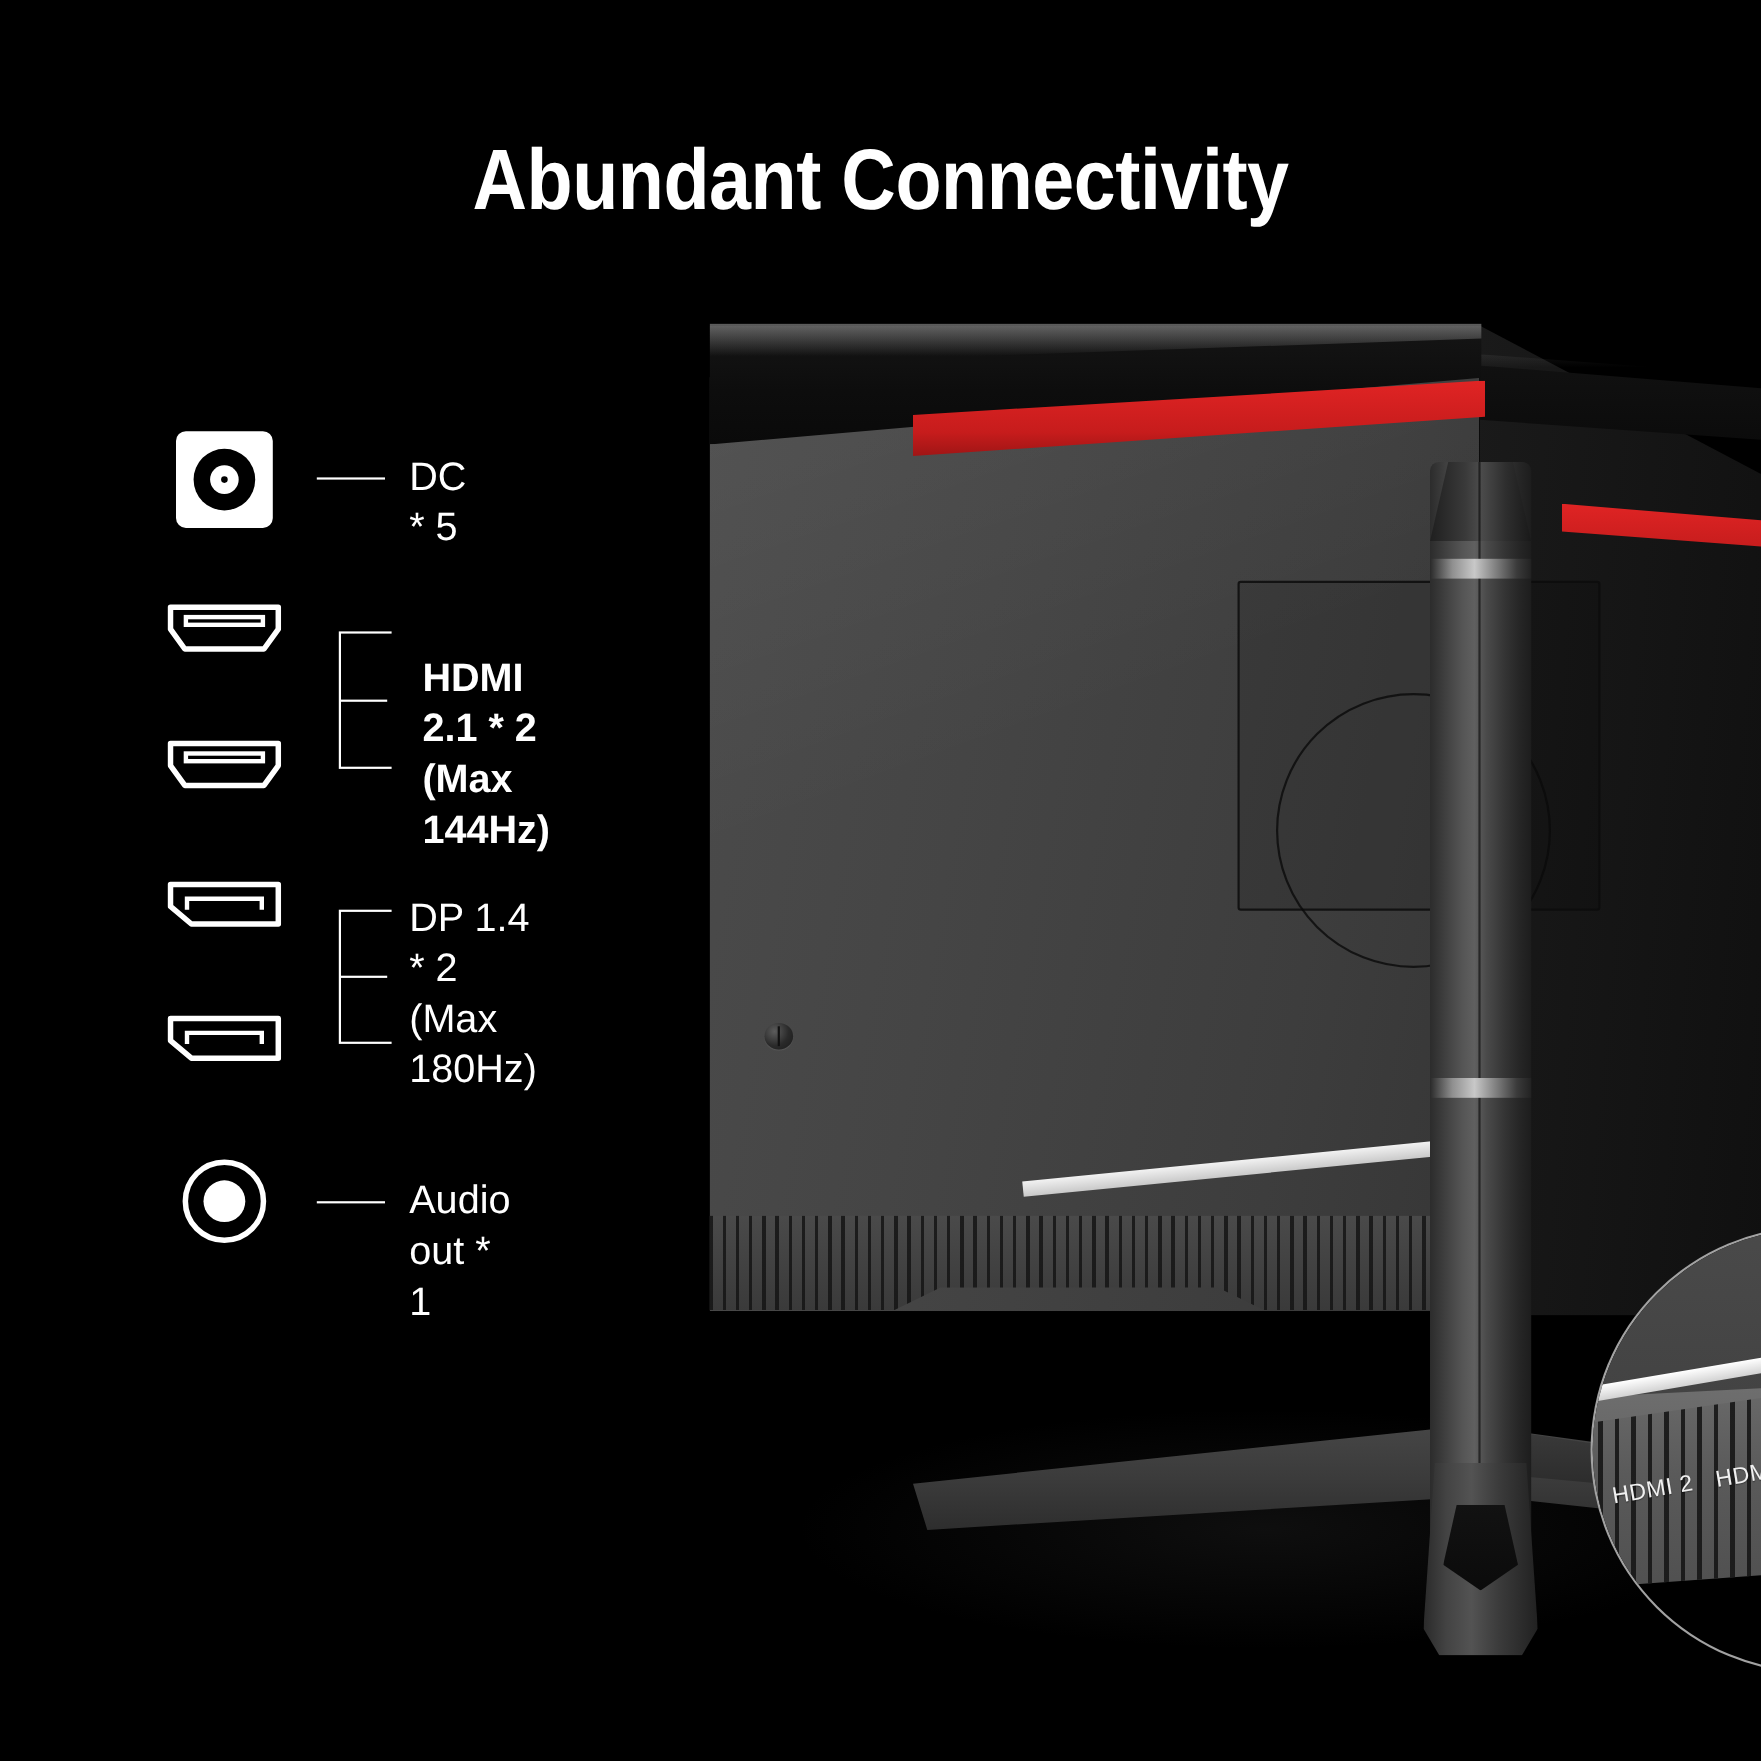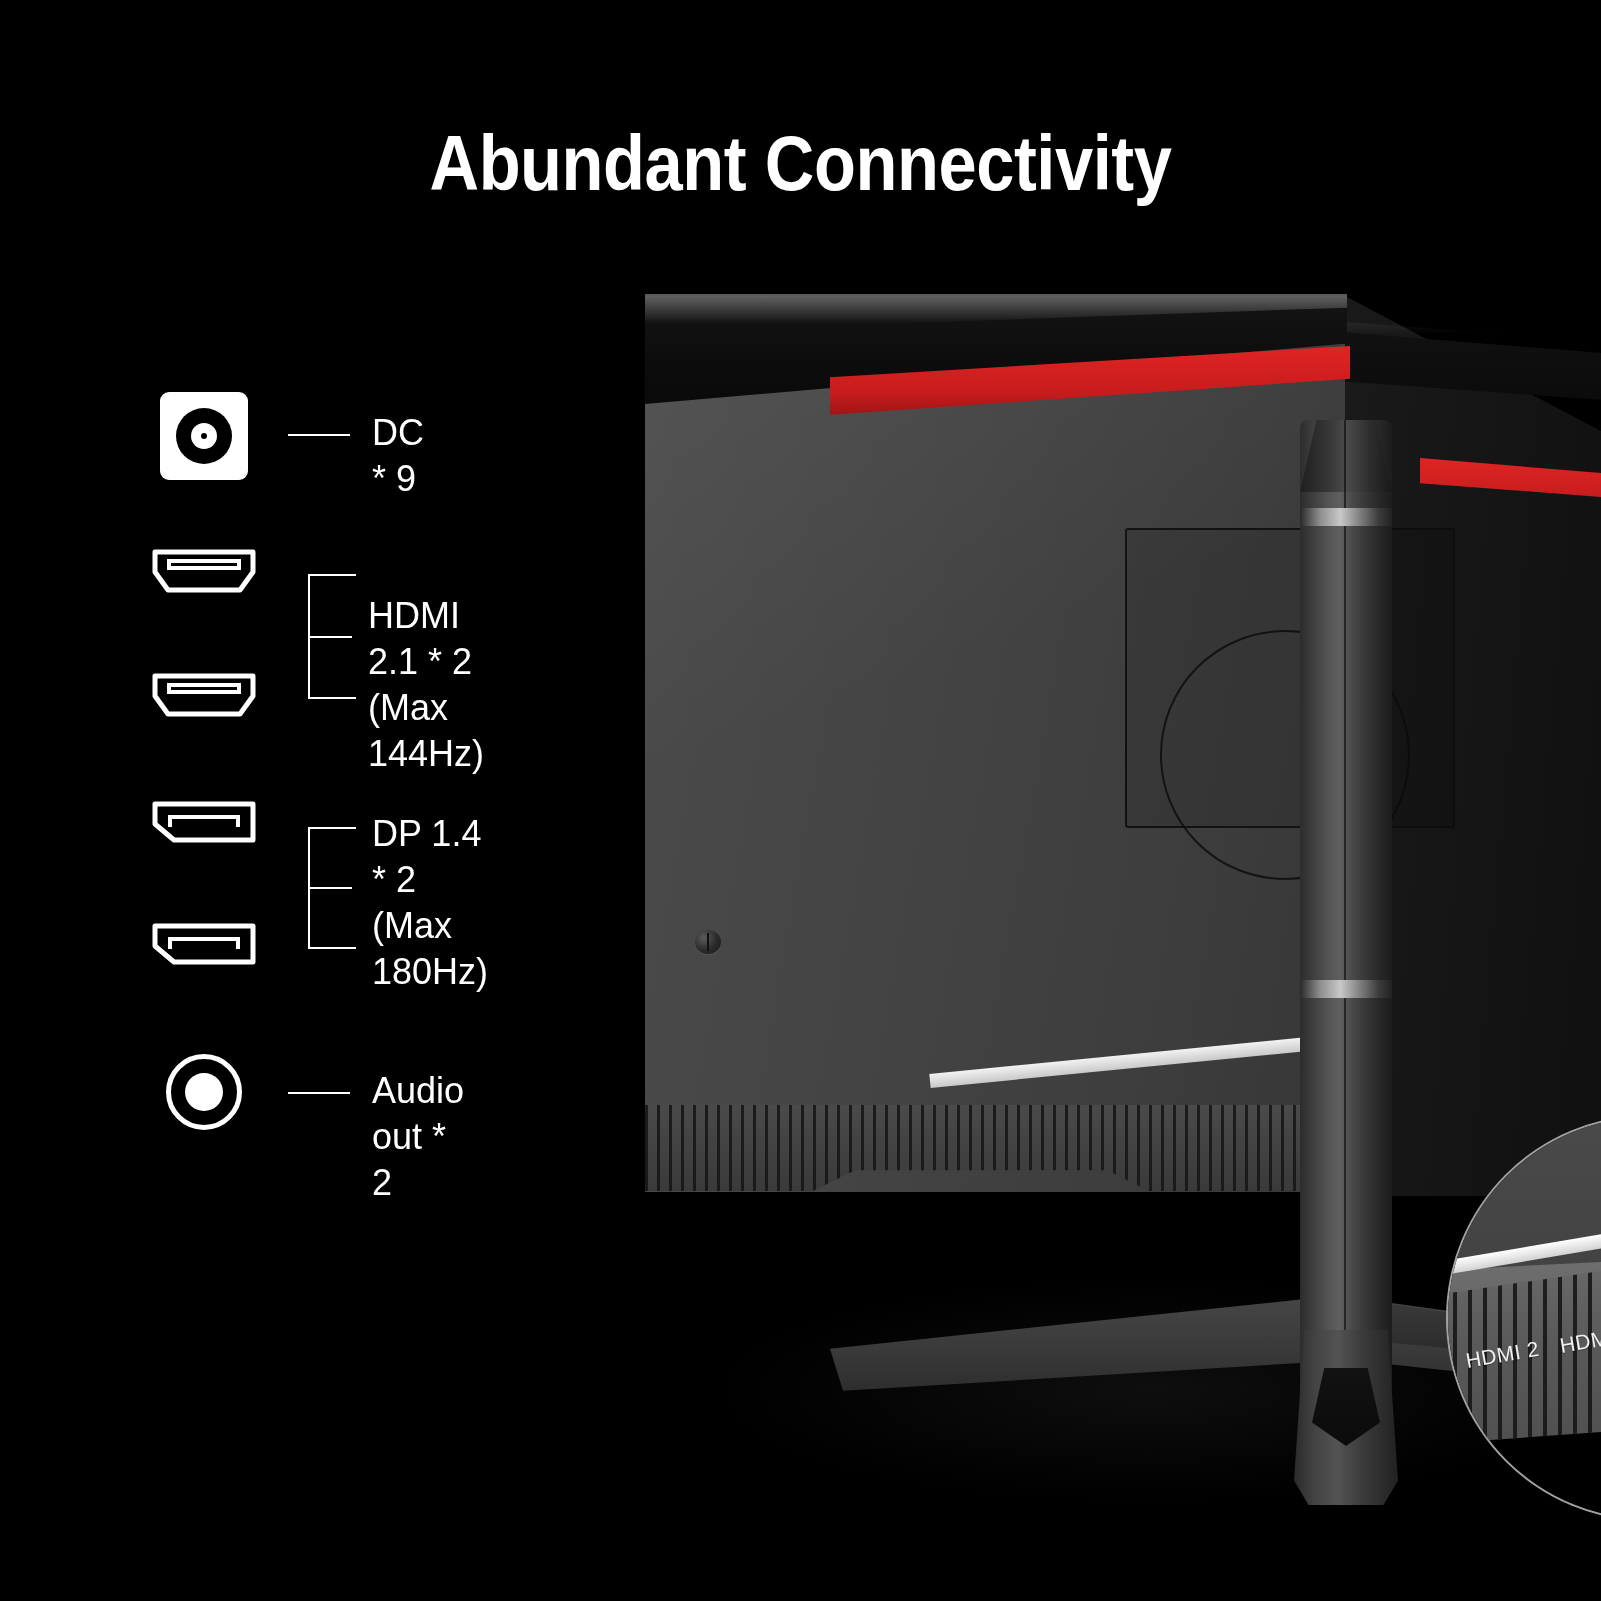--- a/index.html
+++ b/index.html
@@ -528,21 +528,21 @@
 
     <div class="legend-row">
       <div class="icon-slot" style="left:160px; top:392px;">
         <div class="dc-icon">
           <div class="ring"></div>
           <div class="inner"></div>
           <div class="pin"></div>
         </div>
       </div>
       <div class="lead-line" style="left:288px; top:434px; width:62px;"></div>
-      <div class="legend-label" style="left:372px; top:410px;">DC * 9</div>
+      <div class="legend-label" style="left:372px; top:410px;">DC * 5</div>
     </div>
 
     <div class="legend-row">
       <div class="icon-slot" style="left:152px; top:548px; width:108px; height:50px;">
         <svg class="port-svg" width="104" height="46" viewBox="0 0 104 46">
           <path d="M3 4 L101 4 L101 24 L88 42 L16 42 L3 24 Z" fill="none" stroke="#ffffff" stroke-width="5" stroke-linejoin="round"></path>
           <rect x="17" y="13" width="70" height="7" fill="none" stroke="#ffffff" stroke-width="4"></rect>
         </svg>
       </div>
       <div class="icon-slot" style="left:152px; top:672px; width:108px; height:50px;">
@@ -552,21 +552,21 @@
         </svg>
       </div>
 
       <div class="bracket" style="left:308px; top:574px; width:48px; height:125px;">
         <div class="v"></div>
         <div class="arm top"></div>
         <div class="arm bottom"></div>
         <div class="stub" style="left:2px;"></div>
       </div>
 
-      <div class="legend-label" style="left:368px; top:593px;">HDMI 2.1 * 2
+      <div class="legend-label" style="left:384px; top:593px;font-weight:bold;">HDMI 2.1 * 2
 (Max 144Hz)</div>
     </div>
 
     <div class="legend-row">
       <div class="icon-slot" style="left:152px; top:800px; width:108px; height:50px;">
         <svg class="port-svg" width="104" height="46" viewBox="0 0 104 46">
           <path d="M3 4 L101 4 L101 40 L22 40 L3 24 Z" fill="none" stroke="#ffffff" stroke-width="5" stroke-linejoin="round"></path>
           <path d="M18 27 L18 17 L86 17 L86 27" fill="none" stroke="#ffffff" stroke-width="4" stroke-linejoin="miter"></path>
         </svg>
       </div>
@@ -588,18 +588,18 @@
 (Max 180Hz)</div>
     </div>
 
     <div class="legend-row">
       <div class="icon-slot" style="left:166px; top:1054px;">
         <div class="audio-icon">
           <div class="dot"></div>
         </div>
       </div>
       <div class="lead-line" style="left:288px; top:1092px; width:62px;"></div>
-      <div class="legend-label" style="left:372px; top:1068px;">Audio out * 2</div>
+      <div class="legend-label" style="left:372px; top:1068px;">Audio out * 1</div>
     </div>
 
   </div>
 
 </div>
 
 </body></html>

